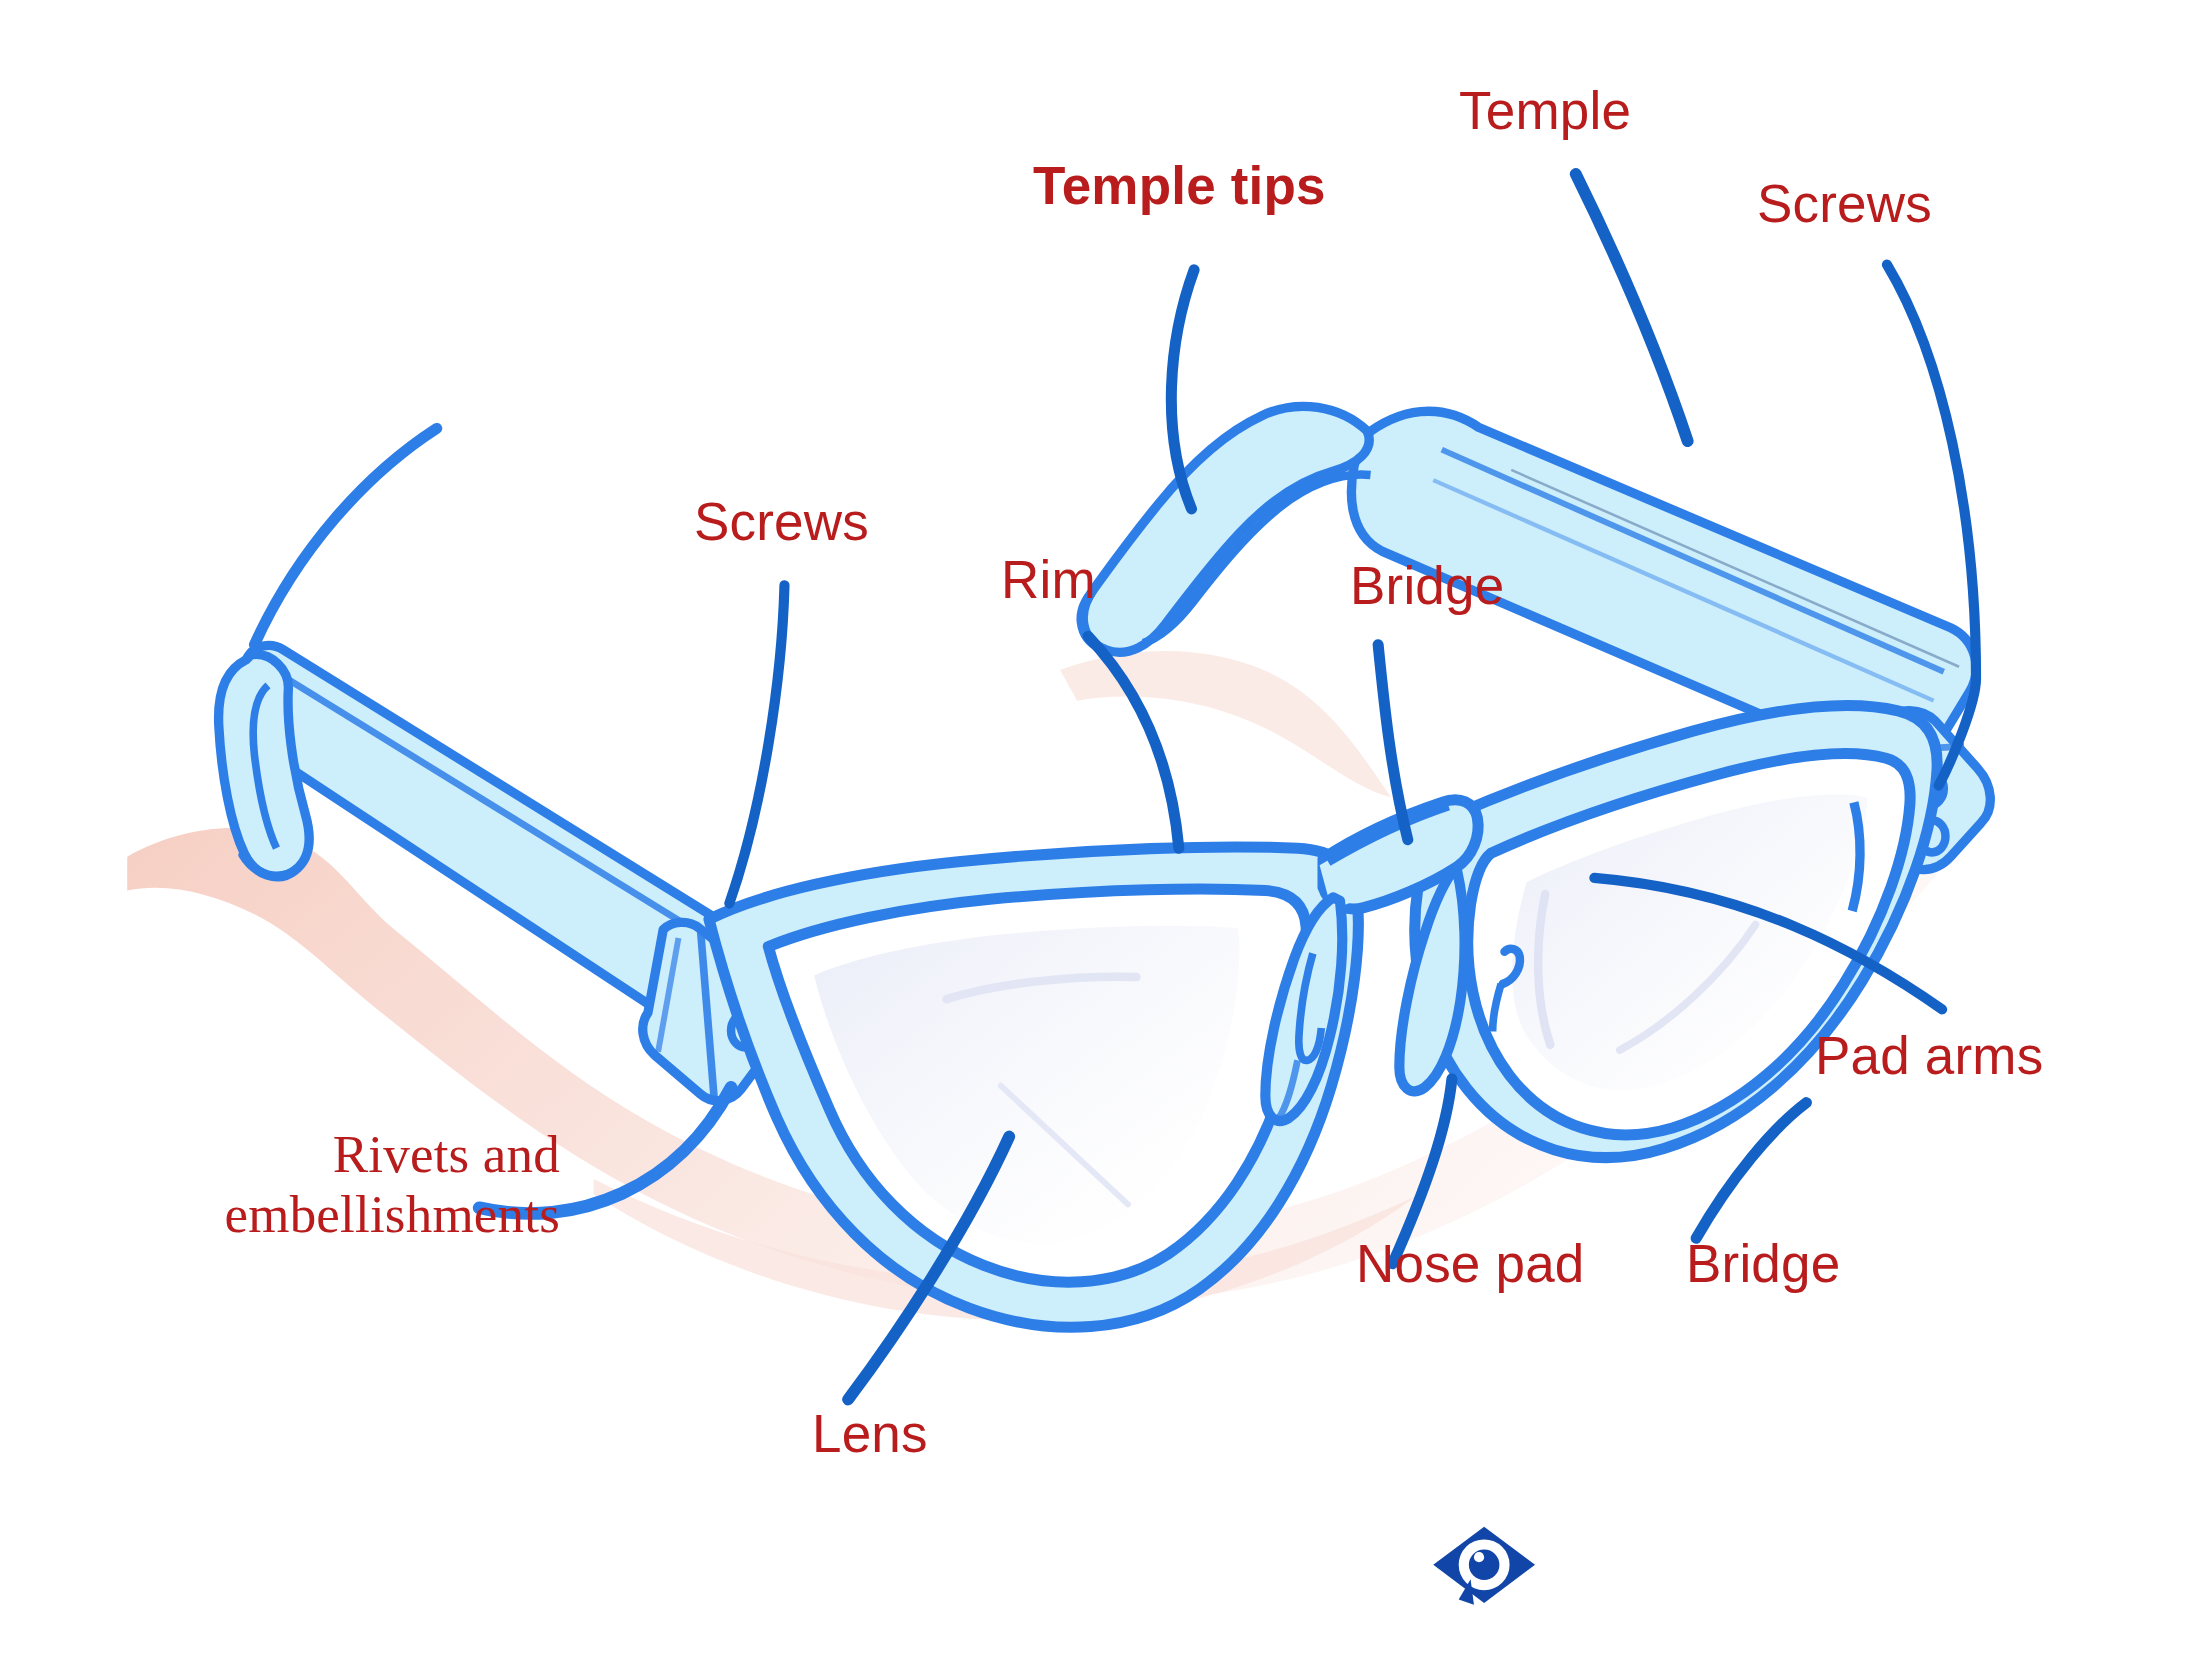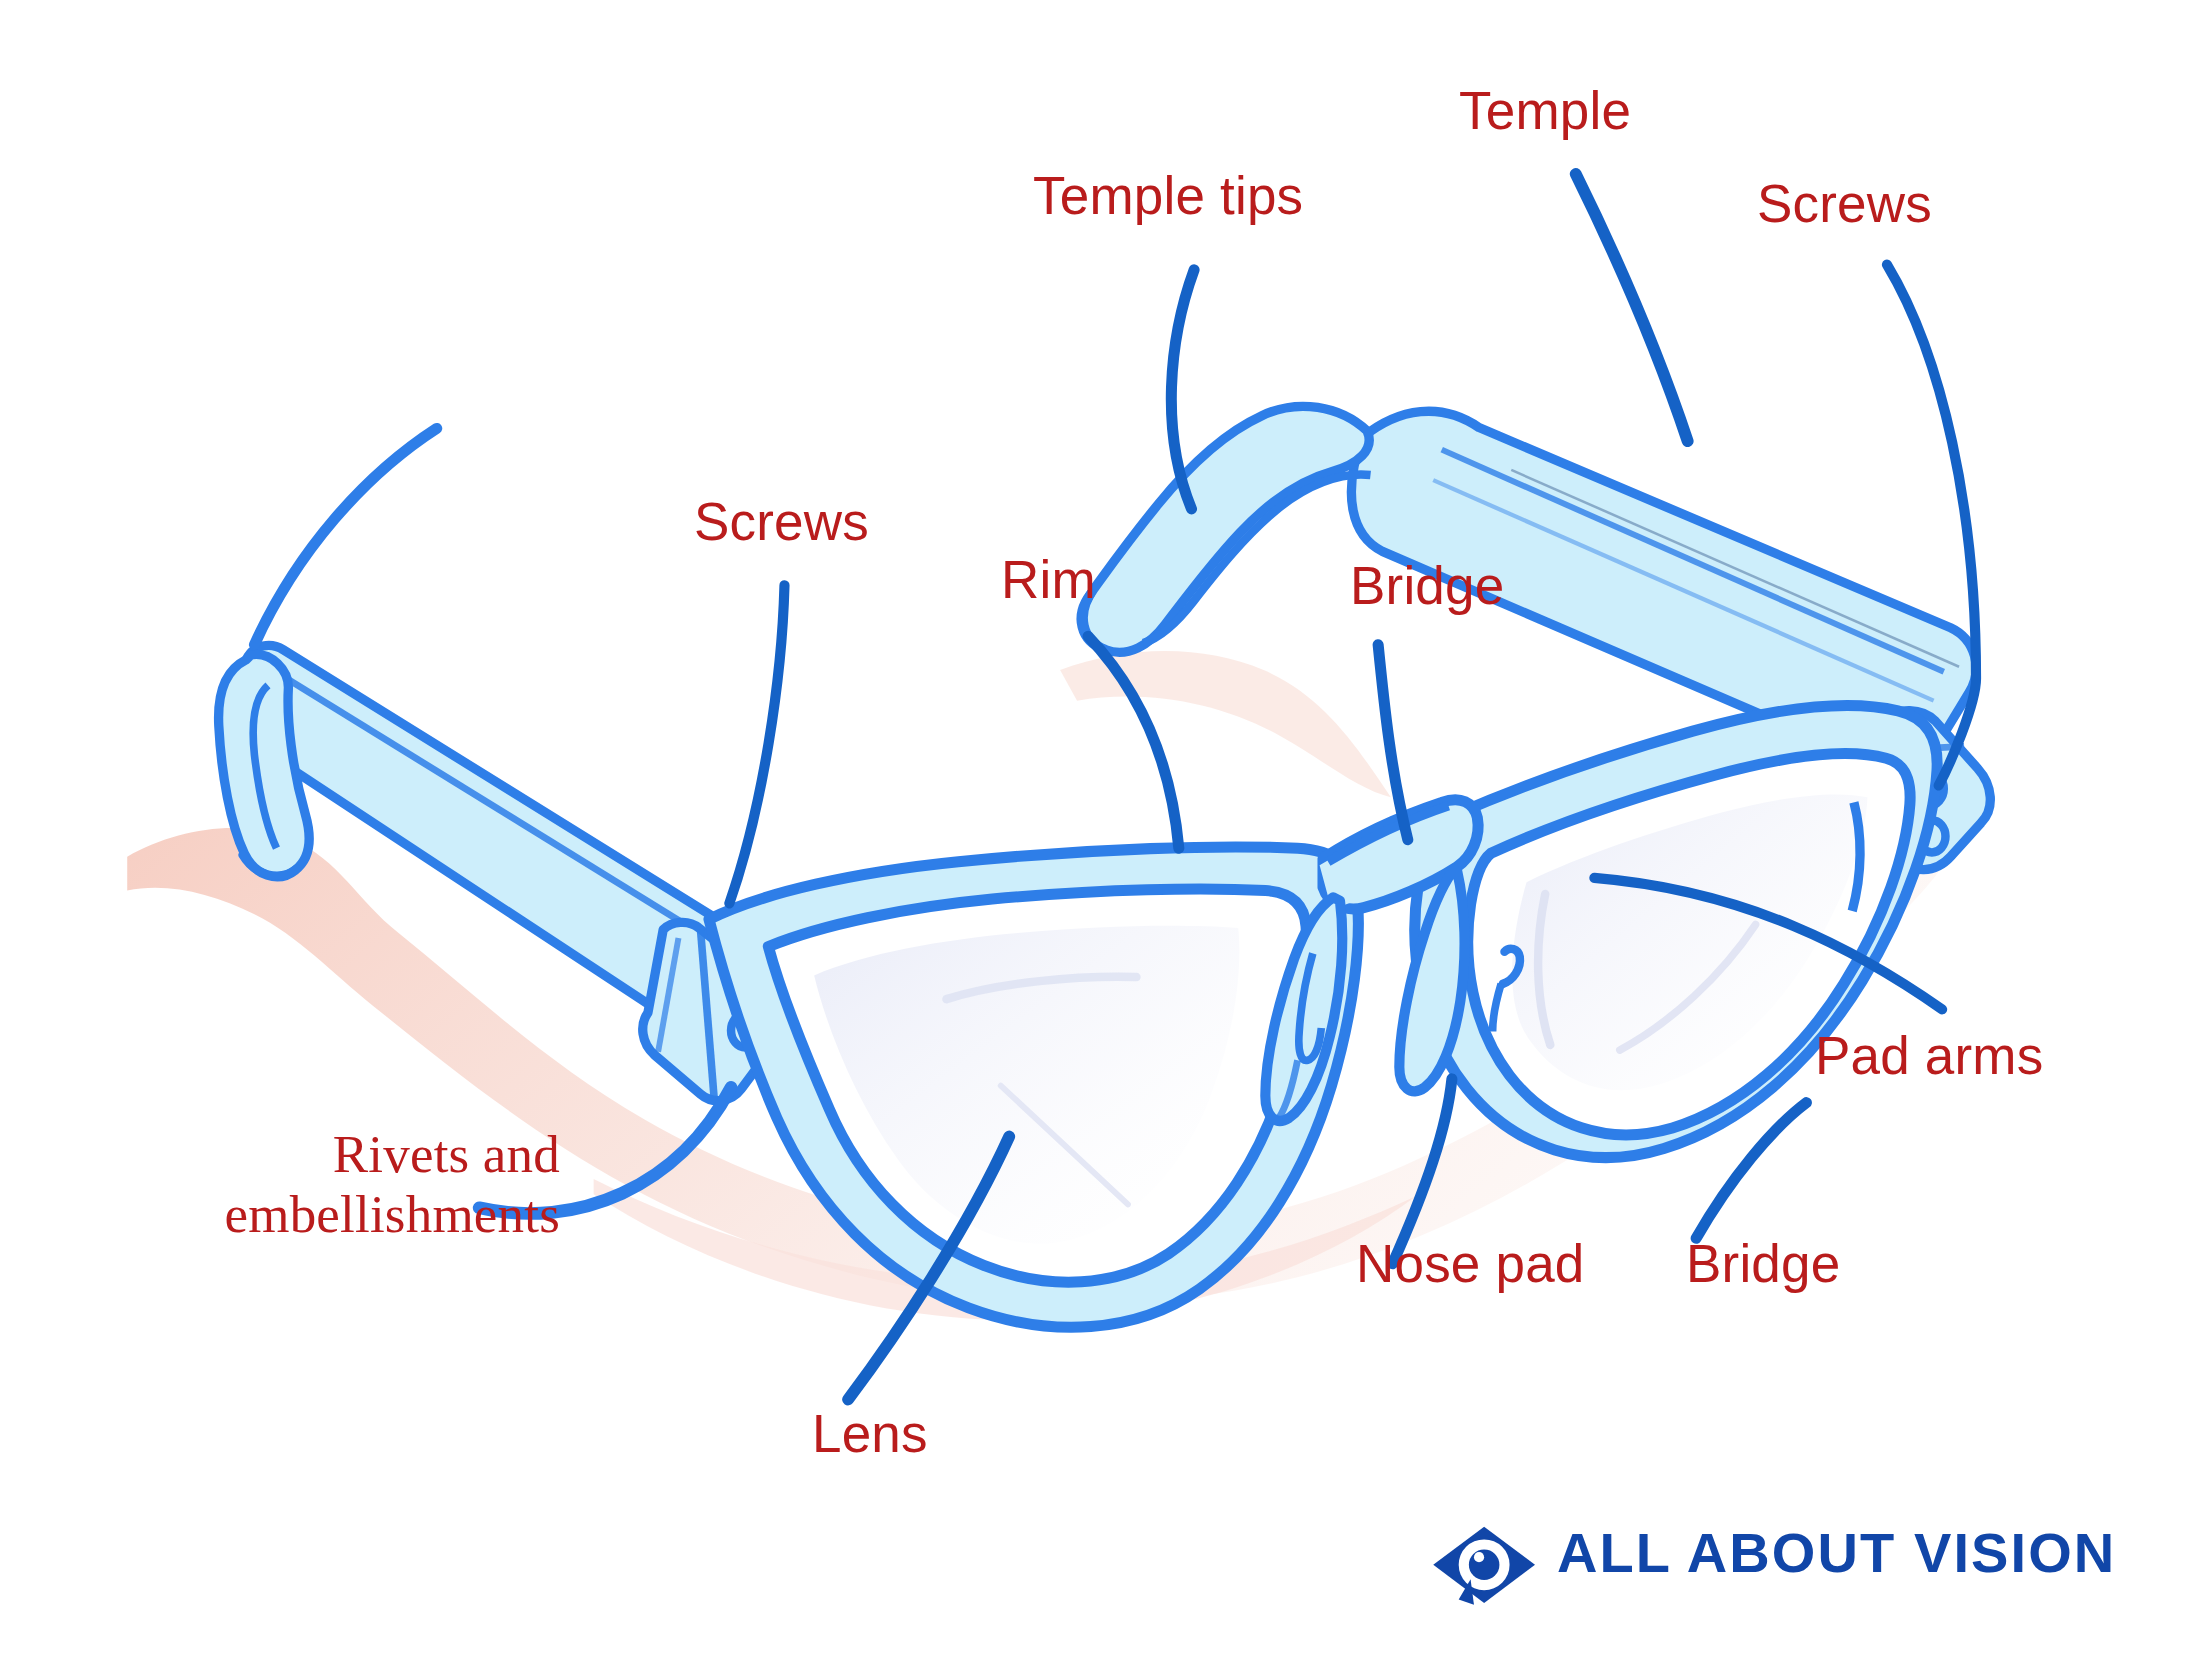--- a/index.html
+++ b/index.html
@@ -268,21 +268,21 @@
       <path d="M60,0 L120,45 L60,90 L0,45 Z" fill="#1146a8"></path>
       <circle cx="60" cy="45" r="30" fill="#ffffff"></circle>
       <circle cx="60" cy="45" r="18" fill="#1146a8"></circle>
       <path d="M44,62 L30,86 L48,92 Z" fill="#1146a8"></path>
       <circle cx="54" cy="36" r="6" fill="#ffffff"></circle>
     </g>
   </svg>
 
   <div class="lbl" style="left:1459px; top:81px;">Temple</div>
 
-  <div class="lbl" style="left:1033px; top:166px;">Temple tips</div>
+  <div class="lbl" style="left:1033px; top:156px;font-weight:bold;">Temple tips</div>
 
   <div class="lbl" style="left:1757px; top:174px;">Screws</div>
 
 
   <div class="lbl" style="left:694px; top:492px;">Screws</div>
 
   <div class="lbl" style="left:1001px; top:550px;">Rim</div>
 
   <div class="lbl" style="left:1338px; top:556px;margin-left:12px;">Bridge</div>
 
@@ -290,19 +290,15 @@
 
   <div class="lbl two r" style="left:85px; top:1124px; width:475px;font-family:Liberation Serif, serif;">Rivets and
 embellishments</div>
 
   <div class="lbl" style="left:1356px; top:1234px;">Nose pad</div>
 
   <div class="lbl" style="left:1686px; top:1234px;">Bridge</div>
 
   <div class="lbl" style="left:812px; top:1404px;">Lens</div>
 
-  <div id="brand">
-    <div style="width:102px;height:76px;"></div>
-    <div class="bw">ALL ABOUT VISION</div>
-  </div>
 
 </div>
 
 
 </body></html>

